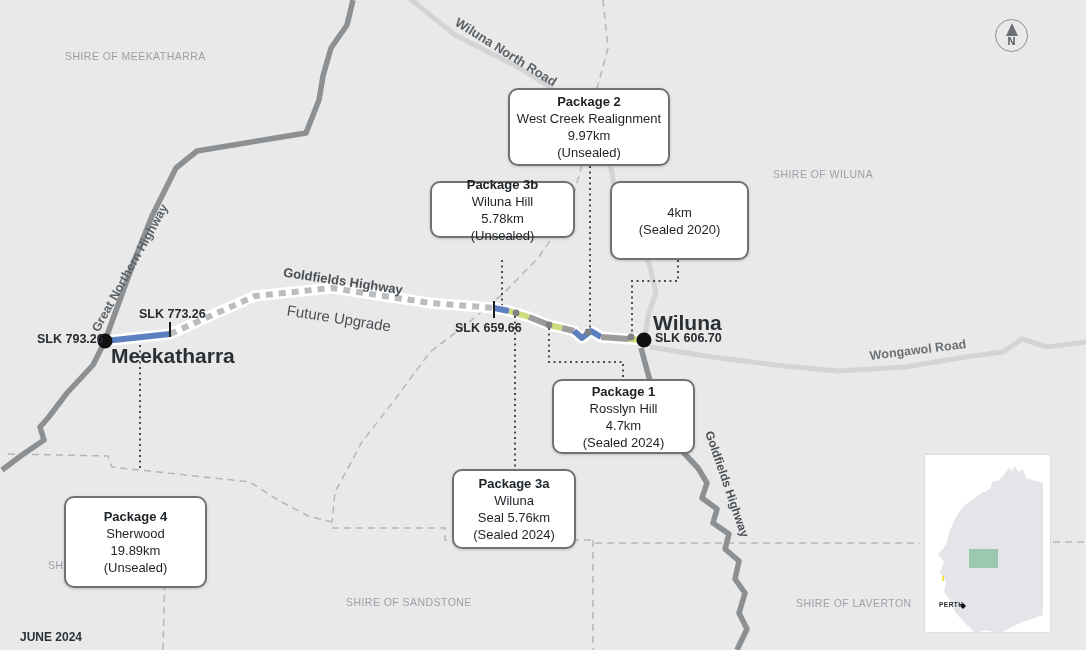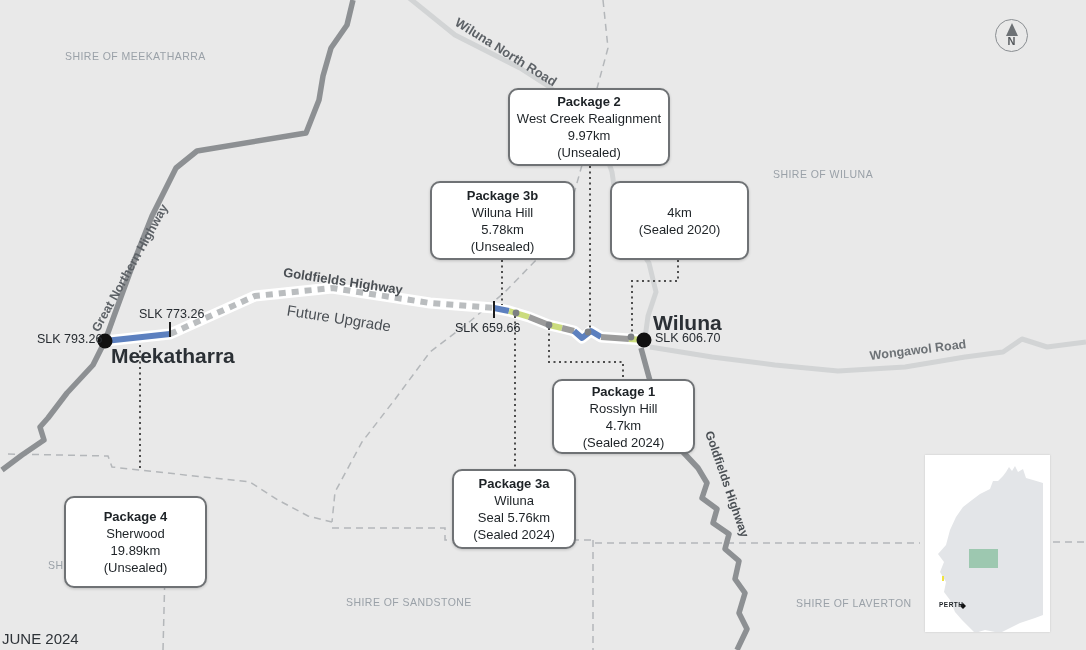--- a/index.html
+++ b/index.html
@@ -4,21 +4,21 @@
 <style>
   html,body{margin:0;padding:0;background:#ffffff;}
   #map{
     position:relative;width:1086px;height:650px;background:#e9e9e9;
     overflow:hidden;font-family:"Liberation Sans",sans-serif;
   }
   #geom{position:absolute;left:0;top:0;}
   .lbl{position:absolute;white-space:nowrap;}
   .shire{font-size:10.5px;color:#9aa1a8;letter-spacing:.45px;font-weight:400;}
   .town{font-size:21px;font-weight:700;color:#2b3035;}
-  .slk{font-size:12.5px;font-weight:400;color:#272c31;}
+  .slk{font-size:12.5px;font-weight:700;color:#272c31;}
   .roadlbl{font-weight:600;color:#5d6267;transform-origin:center;}
   .callout{
     position:absolute;background:#ffffff;border:2px solid #6f7275;border-radius:10px;
     box-shadow:0 1px 3px rgba(0,0,0,.18);display:flex;flex-direction:column;
     justify-content:center;align-items:center;text-align:center;
     font-size:13px;line-height:17px;color:#1d2226;box-sizing:border-box;padding:4px 2px;
   }
   .callout .t{font-weight:700;}
   .compass{
     position:absolute;left:995px;top:19px;width:33px;height:33px;border:1.6px solid #8a8e92;
@@ -34,21 +34,21 @@
     font-size:11px;font-weight:700;color:#55595d;
   }
   .inset{
     position:absolute;left:925px;top:455px;width:125px;height:177px;background:#ffffff;
     box-shadow:0 0 2px rgba(0,0,0,.15);
   }
   .inset .perth{
     position:absolute;left:14px;top:146px;font-size:6.5px;font-weight:700;color:#1d2226;
     letter-spacing:.5px;
   }
-  .date{position:absolute;left:2px;top:630px;font-size:15px;font-weight:400;color:#2e3338;}
+  .date{position:absolute;left:20px;top:630px;font-size:12px;font-weight:700;color:#2e3338;}
 </style>
 </head>
 <body>
 
 <div id="map">
 
   <svg id="geom" width="1086" height="650" viewBox="0 0 1086 650">
 
     <g stroke="#b4b7ba" stroke-width="1.5" fill="none" stroke-dasharray="7 5">
       <path d="M 603,0 L 608,48 L 596,92 L 582,165 L 568,215 L 538,258 L 505,292 L 468,323 L 430,352 L 396,398 L 362,442 L 335,492 L 332,522"></path>
@@ -134,21 +134,21 @@
   <div class="lbl town" style="left:111px;top:344px">Meekatharra</div>
   <div class="lbl town" style="left:653px;top:311px">Wiluna</div>
 
   <div class="callout" style="left:508px;top:88px;width:162px;height:78px">
     <div class="t">Package 2</div>
     <div>West Creek Realignment</div>
     <div>9.97km</div>
     <div>(Unsealed)</div>
   </div>
 
-  <div class="callout" style="left:430px;top:181px;width:145px;height:79px">
+  <div class="callout" style="left:430px;top:181px;width:145px;height:57px">
     <div class="t">Package 3b</div>
     <div>Wiluna Hill</div>
     <div>5.78km</div>
     <div>(Unsealed)</div>
   </div>
 
   <div class="callout" style="left:610px;top:181px;width:139px;height:79px">
     <div>4km</div>
     <div>(Sealed 2020)</div>
   </div>

